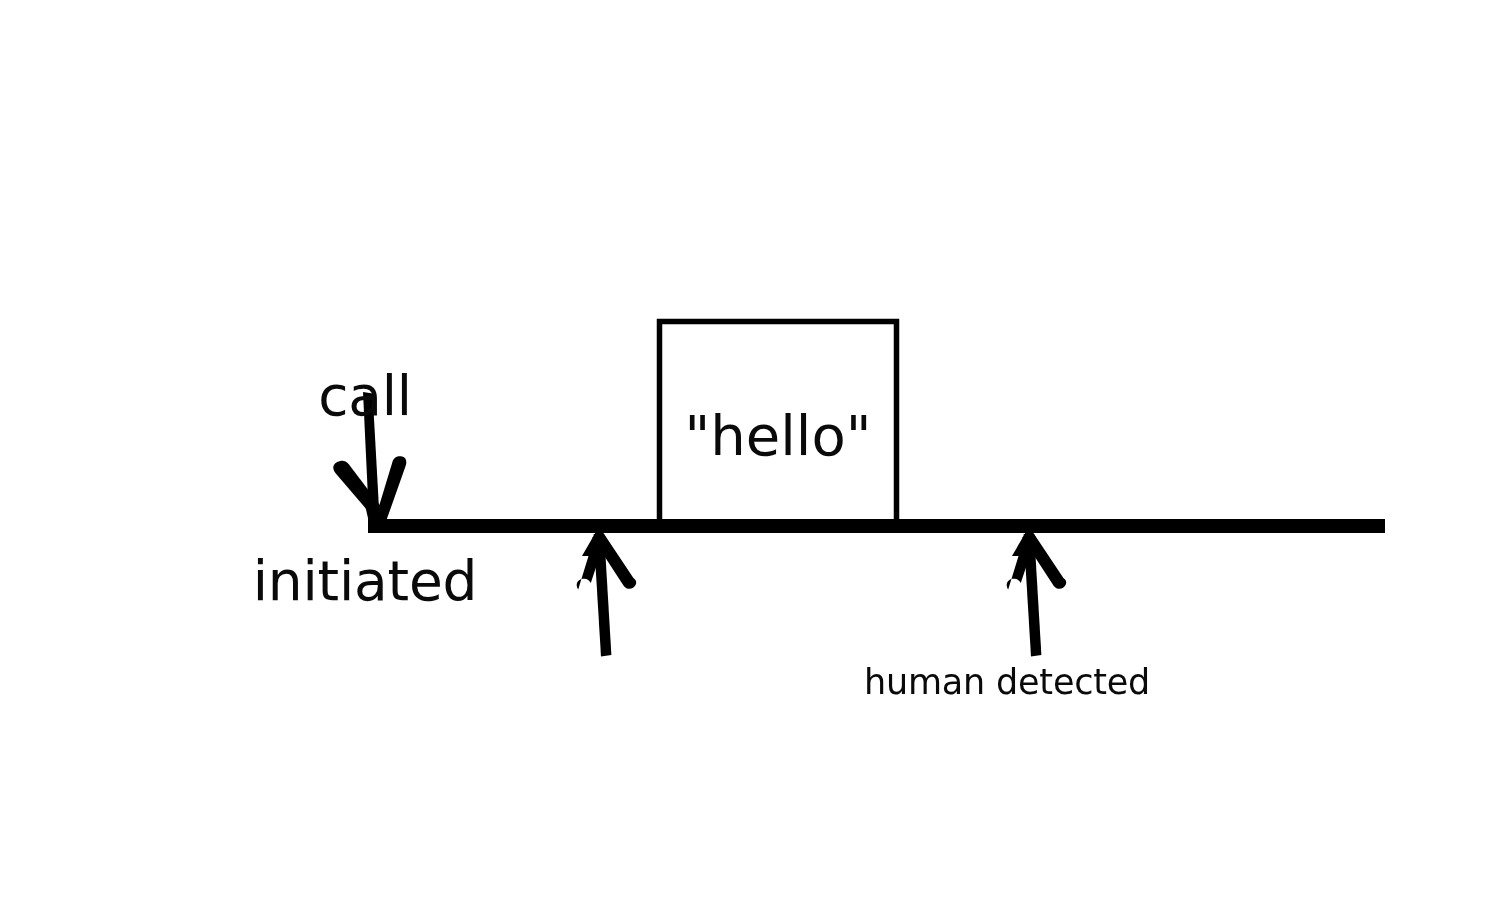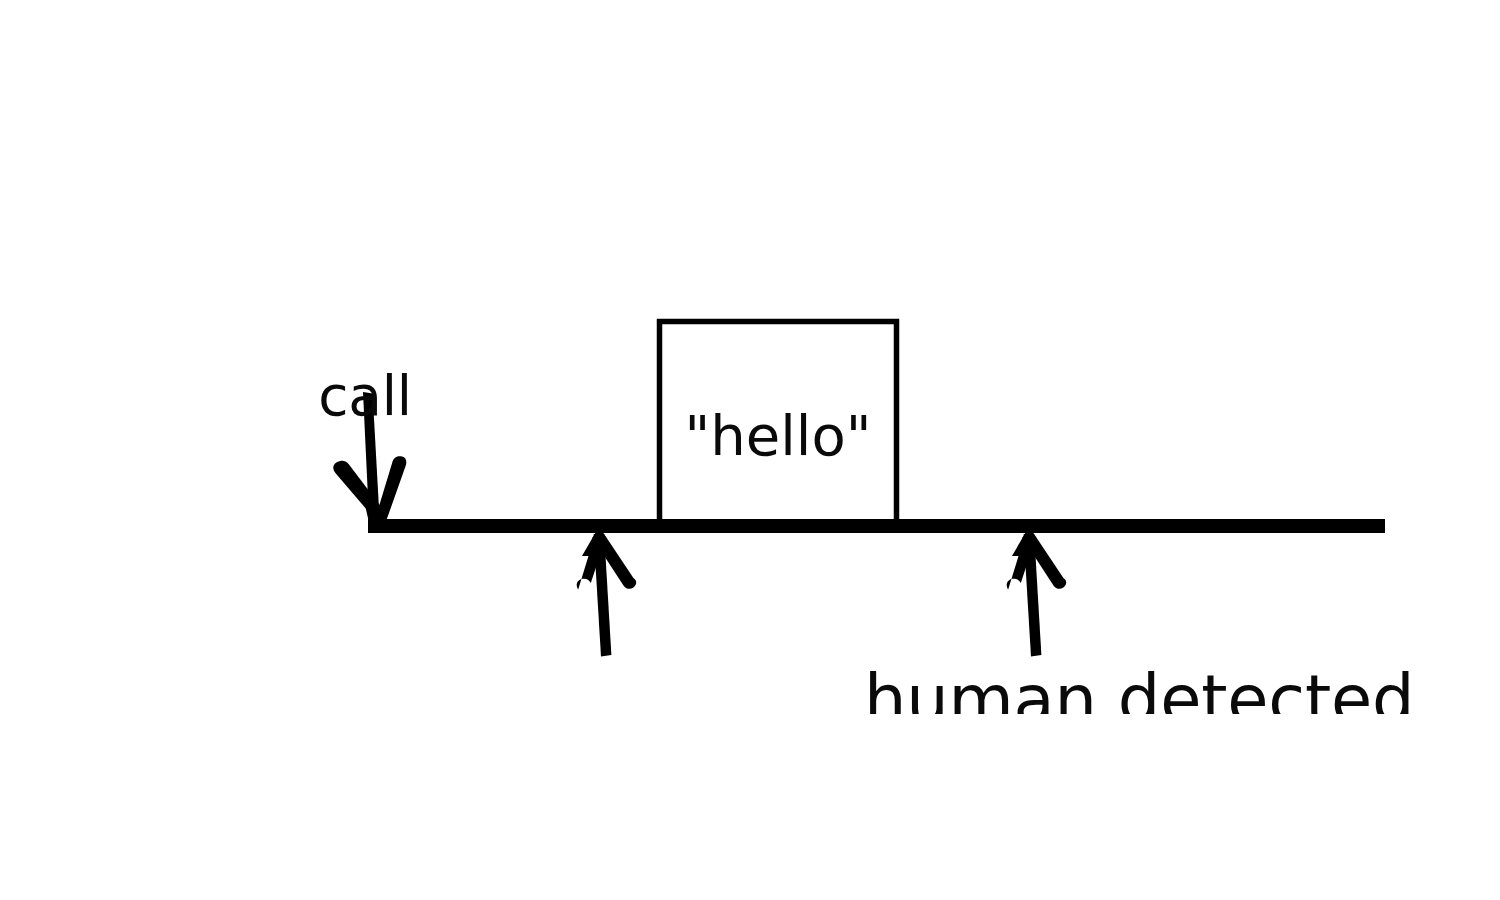--- a/index.html
+++ b/index.html
@@ -43,21 +43,21 @@
   }
   
   #label-call-connected {
     left: 394px;
     top: 663px;
     font-size: 55px;
   }
   #label-human-detected {
     left: 864px;
     top: 663px;
-    font-size: 67px;
+    font-size: 35px;
   }
   
   #utterance-text {
     position: absolute;
     left: 657px;
     top: 403px;
     width: 242px;
     text-align: center;
     font-size: 56px;
     color: #0a0a0a;
@@ -144,20 +144,21 @@
                L 1031.4 530.0
                L 1063.4 578.0 Z" fill="#000000"></path>
 
       <path d="M 1028.2 528.0 L 1046.0 556.0 L 1012.0 556.0 Z" fill="#000000"></path>
     </g>
 
   </svg>
 
   <div class="dlabel" id="label-call-initiated">
     <span class="ln">call</span>
+    <span class="ln">initiated</span>
   </div>
 
 
   <div class="dlabel" id="label-human-detected">human detected</div>
 
   <div id="utterance-text">"hello"</div>
 
 </div>
 
 </body></html>

